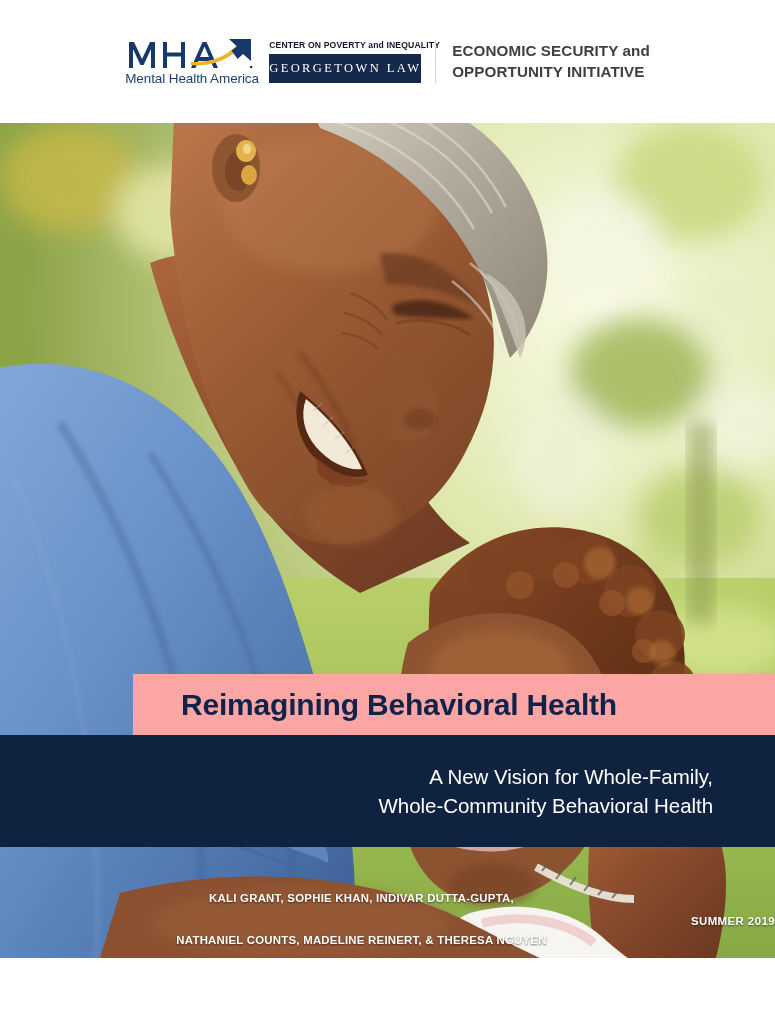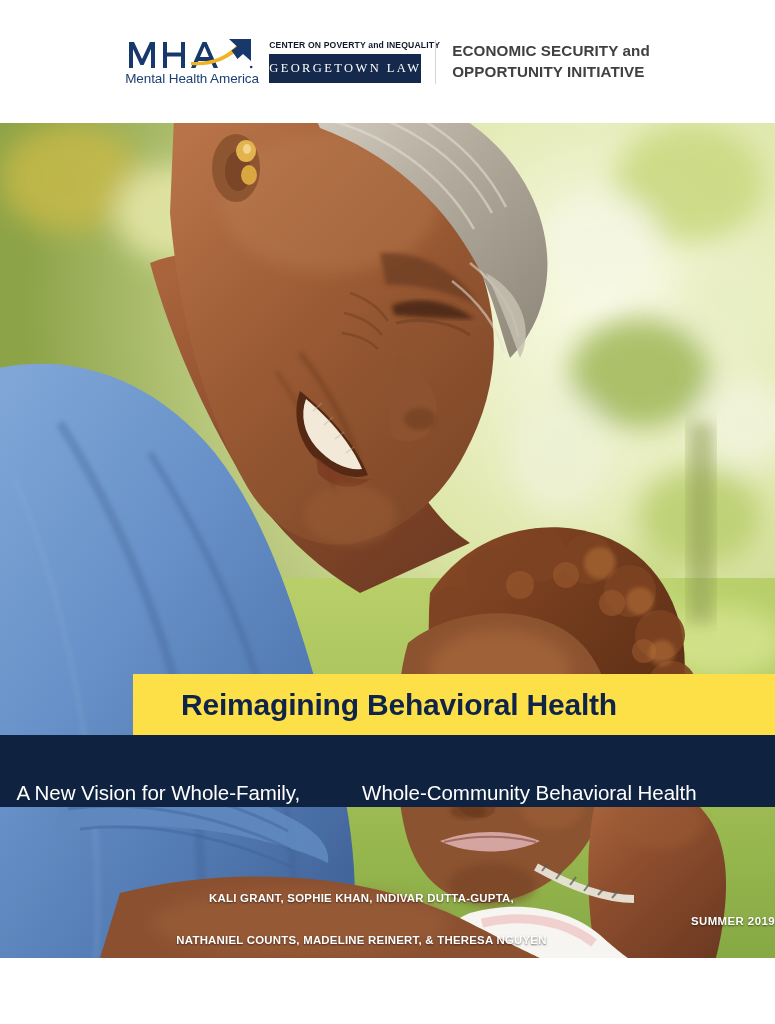--- a/index.html
+++ b/index.html
@@ -54,33 +54,33 @@
   
   .photo {
     position:absolute; left:0; top:123px; width:775px; height:835px;
     overflow:hidden; background:#8a9b5c;
   }
   .photo svg { position:absolute; left:0; top:0; }
 
   
   .title-band {
     position:absolute; left:133px; top:674px; width:642px; height:61px;
-    background:#fde047;
+    background:#fca5a5;
     display:flex; align-items:center;
   }
   .title-text {
     color:#10244a; font-size:30px; font-weight:bold;
     letter-spacing:-0.2px; padding-left:48px; white-space:nowrap;
   }
 
   
   .subtitle-band {
-    position:absolute; left:0; top:735px; width:775px; height:72px;
+    position:absolute; left:0; top:735px; width:775px; height:112px;
     background:#0f2240;
-    display:flex; 
+    display:flex; flex-direction:column;
     align-items:flex-end; justify-content:center;
   }
   .subtitle-line {
     color:#ffffff; font-size:20.5px; line-height:1.42;
     padding-right:62px; white-space:nowrap; letter-spacing:-0.05px;
   }
 
   
   .authors {
     position:absolute; left:0; top:866px; width:775px;

